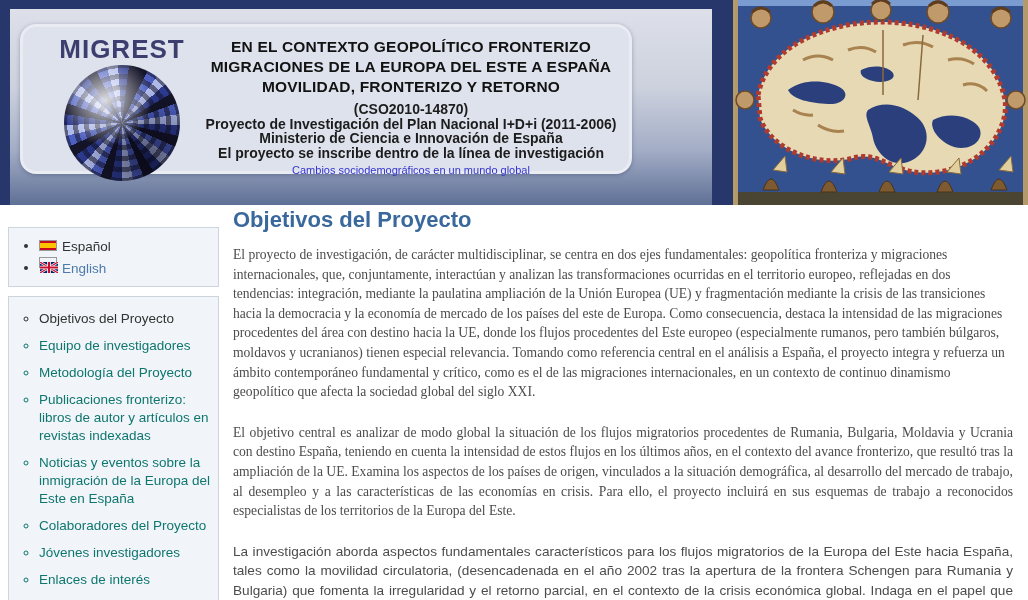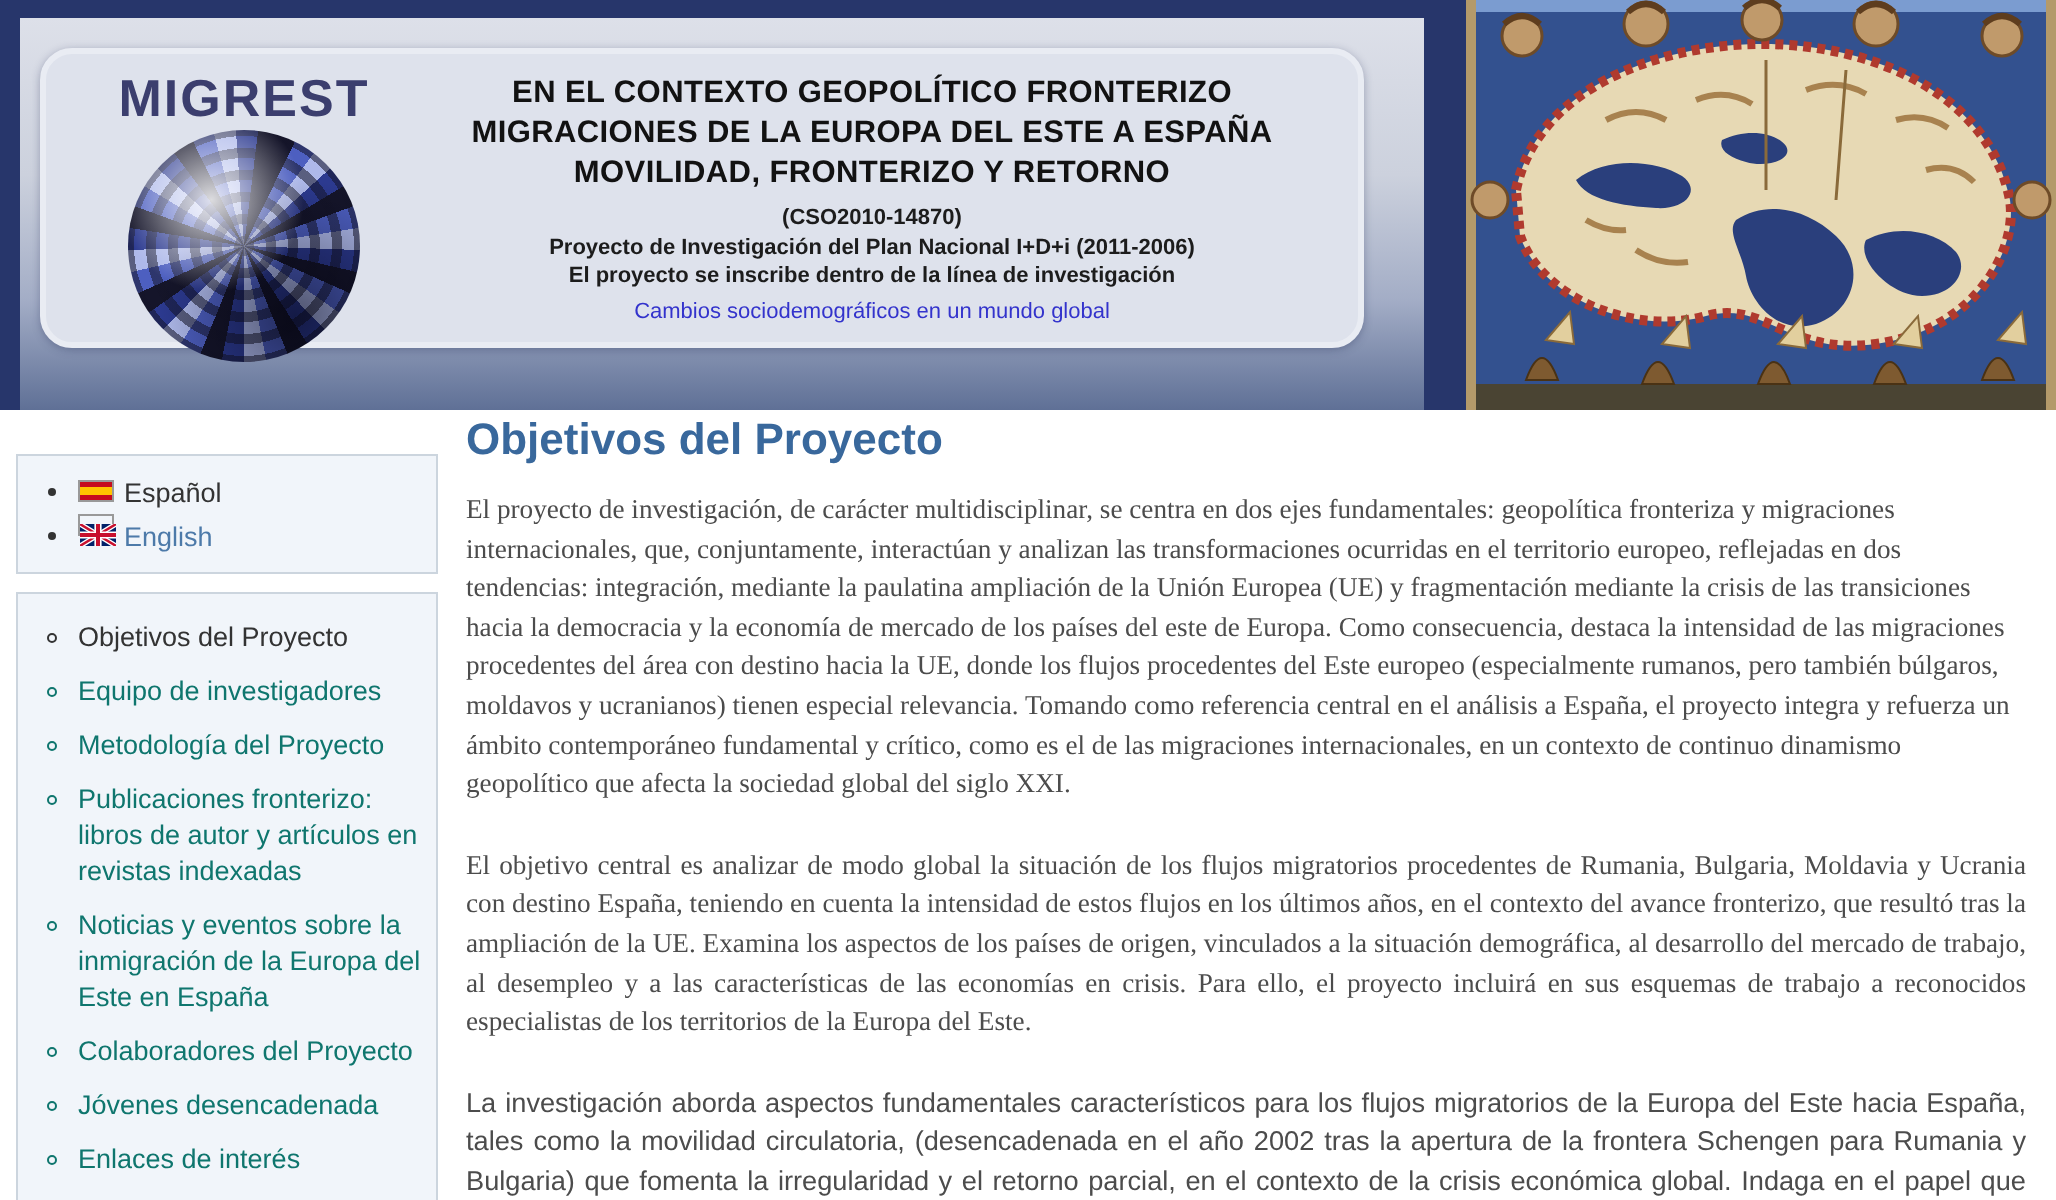--- a/index.html
+++ b/index.html
@@ -12,21 +12,21 @@
 
   
   .header { position:relative; width:1028px; height:205px; background:#27366b; }
 
   .band {
     position:absolute; left:10px; top:9px; width:702px; height:196px;
     background:linear-gradient(to bottom, #dde0e9 0%, #ccd1dd 40%, #a3adc6 72%, #5f7096 100%);
   }
 
   .inner-box {
-    position:absolute; left:20px; top:24px; width:662px; height:150px;
+    position:absolute; left:20px; top:24px; width:612px; height:150px;
     background:#dee2ec; border-radius:16px;
     border:3px solid #e9ecf3;
     box-shadow:0 1px 4px rgba(40,50,90,.35);
   }
 
   .logo-area { position:absolute; left:24px; top:8px; width:150px; text-align:center; }
   .logo-text {
     font-size:26px; font-weight:bold; letter-spacing:1px;
     color:#3b3e6e; line-height:28px;
   }
@@ -37,21 +37,21 @@
       radial-gradient(circle at 72% 80%, rgba(0,0,10,.55) 0%, rgba(0,0,10,0) 55%),
       repeating-radial-gradient(circle at 50% 50%, rgba(20,20,40,.55) 0 5px, rgba(255,255,255,0) 5px 11px),
       repeating-conic-gradient(from 15deg, #15152a 0deg 11deg, #4d5fc0 11deg 22deg, #aeb9ea 22deg 33deg, #2c3a90 33deg 44deg);
   }
 
   .title-area {
     position:absolute; left:178px; right:8px; top:10px; text-align:center; color:#121212;
   }
   .title-line { font-size:15.5px; font-weight:bold; line-height:20px; letter-spacing:.2px; }
   .subtitle-block { margin-top:5px; }
-  .subtitle-line { font-size:11px; font-weight:bold; line-height:14.5px; color:#1c1c1c; }
+  .subtitle-line { font-size:14px; font-weight:bold; line-height:14.5px; color:#1c1c1c; }
   .header-link {
     display:inline-block; margin-top:1px; font-size:11px; line-height:14px;
     color:#3333cc; cursor:pointer;
   }
 
   .map { position:absolute; right:0; top:0; width:295px; height:205px; }
   .map svg { display:block; }
 
   
   .sidebar { position:absolute; left:8px; top:227px; width:211px; }
@@ -98,20 +98,21 @@
       <div class="sphere"></div>
     </div>
 
     <div class="title-area">
       <div class="title-line">EN EL CONTEXTO GEOPOLÍTICO FRONTERIZO</div>
       <div class="title-line">MIGRACIONES DE LA EUROPA DEL ESTE A ESPAÑA</div>
       <div class="title-line">MOVILIDAD, FRONTERIZO Y RETORNO</div>
       <div class="subtitle-block">
         <div class="subtitle-line">(CSO2010-14870)</div>
         <div class="subtitle-line">Proyecto de Investigación del Plan Nacional I+D+i (2011-2006)</div>
+        <div class="subtitle-line">Ministerio de Ciencia e Innovación de España</div>
         <div class="subtitle-line">El proyecto se inscribe dentro de la línea de investigación</div>
       </div>
       <a class="header-link">Cambios sociodemográficos en un mundo global</a>
     </div>
   </div>
 
   <div class="map">
     <svg width="295" height="205" viewBox="0 0 295 205" xmlns="http://www.w3.org/2000/svg">
       <rect x="0" y="0" width="295" height="205" fill="#33518f"></rect>
       <rect x="0" y="0" width="295" height="6" fill="#7b9cd0"></rect>
@@ -182,21 +183,21 @@
   </div>
 
   <div class="side-box nav-box">
     <ul class="nav-list">
       <li class="current">Objetivos del Proyecto</li>
       <li>Equipo de investigadores</li>
       <li>Metodología del Proyecto</li>
       <li>Publicaciones fronterizo: libros de autor y artículos en revistas indexadas</li>
       <li>Noticias y eventos sobre la inmigración de la Europa del Este en España</li>
       <li>Colaboradores del Proyecto</li>
-      <li>Jóvenes desencadenada</li>
+      <li>Jóvenes investigadores</li>
       <li>Enlaces de interés</li>
     </ul>
   </div>
 </div>
 
 <div class="main">
   <h1 class="page-title">Objetivos del Proyecto</h1>
 
   <p class="para-gap">El proyecto de investigación, de carácter multidisciplinar, se centra en dos ejes fundamentales: geopolítica fronteriza y migraciones internacionales, que, conjuntamente, interactúan y analizan las transformaciones ocurridas en el territorio europeo, reflejadas en dos tendencias: integración, mediante la paulatina ampliación de la Unión Europea (UE) y fragmentación mediante la crisis de las transiciones hacia la democracia y la economía de mercado de los países del este de Europa. Como consecuencia, destaca la intensidad de las migraciones procedentes del área con destino hacia la UE, donde los flujos procedentes del Este europeo (especialmente rumanos, pero también búlgaros, moldavos y ucranianos) tienen especial relevancia. Tomando como referencia central en el análisis a España, el proyecto integra y refuerza un ámbito contemporáneo fundamental y crítico, como es el de las migraciones internacionales, en un contexto de continuo dinamismo geopolítico que afecta la sociedad global del siglo XXI.</p>
 

